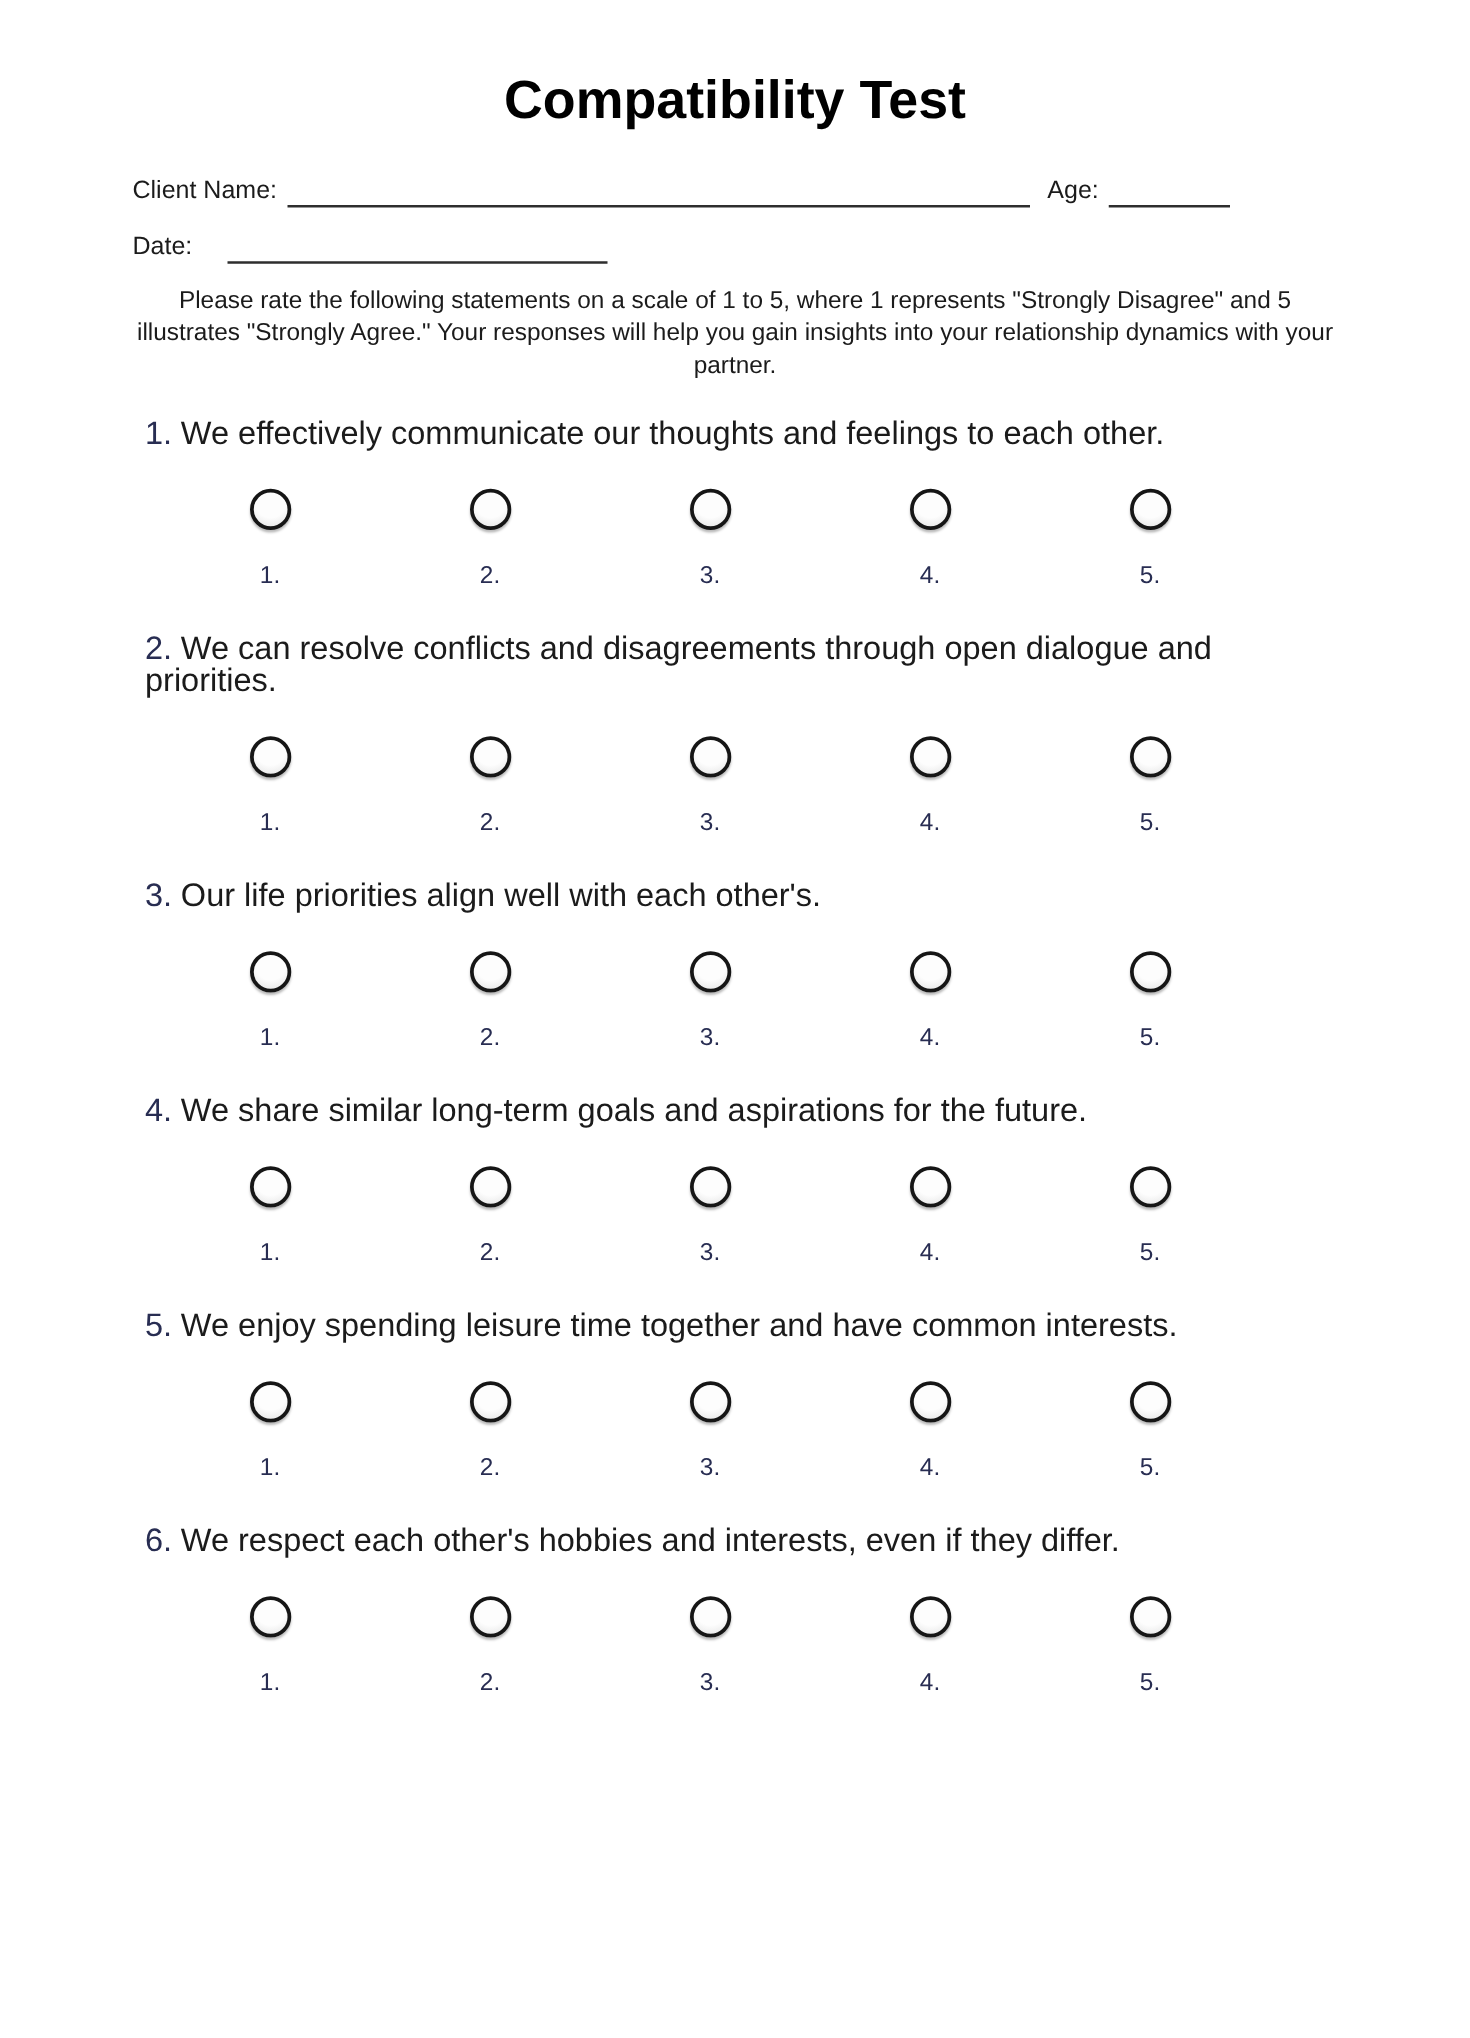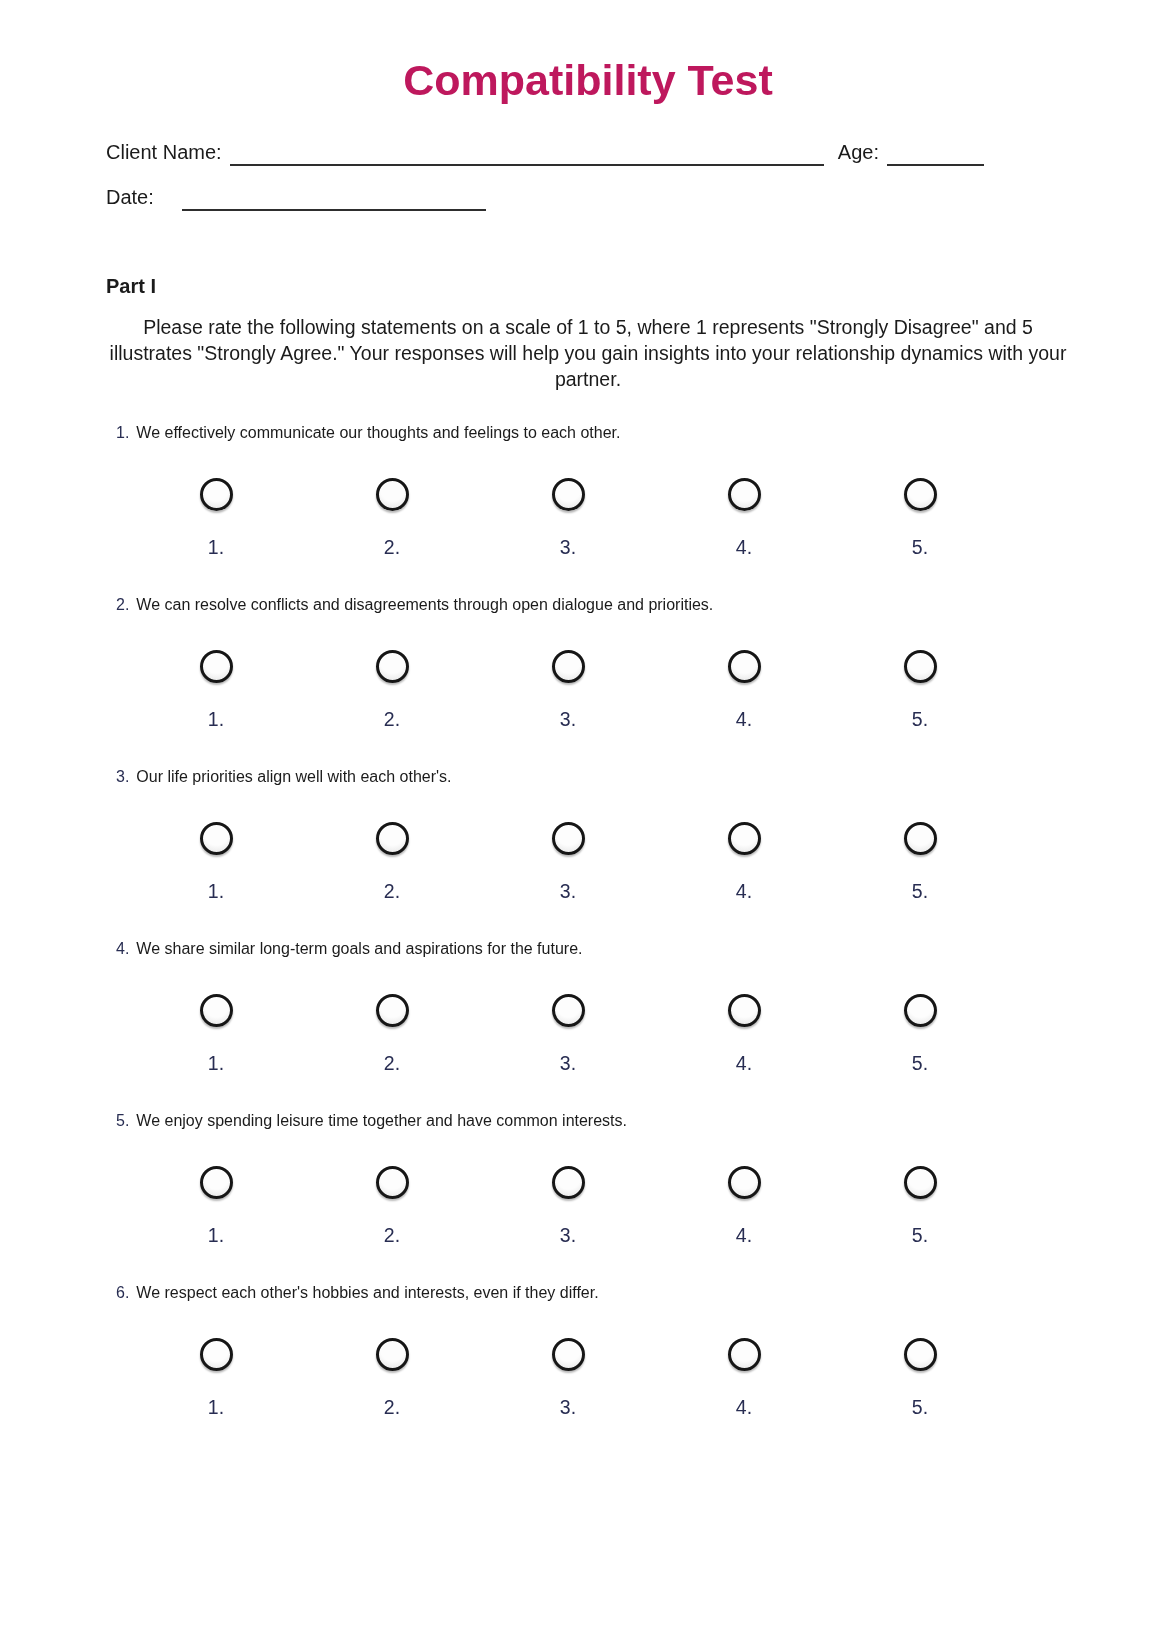--- a/index.html
+++ b/index.html
@@ -11,21 +11,21 @@
     color: #1b1b1b;
     overflow: hidden;
   }
   .page { padding: 0 106px; }
 
   .title {
     margin-top: 56px;
     text-align: center;
     font-size: 43px;
     font-weight: bold;
-    color: #be185d;
+    color: #000000;
   }
 
   .fields { margin-top: 36px; font-size: 20px; }
   .field-row { display: flex; align-items: flex-end; text-align: center; }
   .row-name-age { width: 878px; }
   .row-date { margin-top: 20px; width: 380px; gap: 20px; }
   .field-label { white-space: nowrap; padding-bottom: 2px; }
   .blank { border-bottom: 2px solid #2e2e2e; height: 24px; }
   .name-blank { flex: 1; margin-left: 8px; }
   .age-label { margin-left: 14px; }
@@ -36,21 +36,21 @@
   .instructions {
     margin-top: 16px;
     font-size: 19.5px;
     line-height: 26px;
     max-width: 964px;
     text-align: center;
   }
 
   .questions { margin-top: 28px; }
   .question + .question { margin-top: 33px; }
-  .q-line { font-size: 16px; line-height: 26px; padding-left: 10px; }
+  .q-line { font-size: 26px; line-height: 26px; padding-left: 10px; }
   .q-number { color: var(--accent, #282d52); margin-right: 7px; }
 
   .rating-row, .labels-row {
     display: flex;
     width: 880px;
     margin-left: 22px;
   }
   .rating-row { margin-top: 32px; }
   .labels-row { margin-top: 25px; font-size: 19.5px; color: var(--accent, #282d52); }
   .cell { flex: 1; display: flex; justify-content: center; align-items: center; }
@@ -77,21 +77,20 @@
       <span class="blank name-blank"></span>
       <span class="field-label age-label">Age:</span>
       <span class="blank age-blank"></span>
     </div>
     <div class="field-row row-date">
       <span class="field-label">Date:</span>
       <span class="blank date-blank"></span>
     </div>
   </div>
 
-  <h2 class="part-heading">Part I</h2>
 
   <p class="instructions">Please rate the following statements on a scale of 1 to 5, where 1 represents "Strongly Disagree" and 5 illustrates "Strongly Agree." Your responses will help you gain insights into your relationship dynamics with your partner.</p>
 
   <div class="questions">
   <div class="question">
     <div class="q-line">
       <span class="q-number">1.</span><span>We effectively communicate our thoughts and feelings to each other.</span>
     </div>
     <div class="rating-row">
           <div class="cell">

